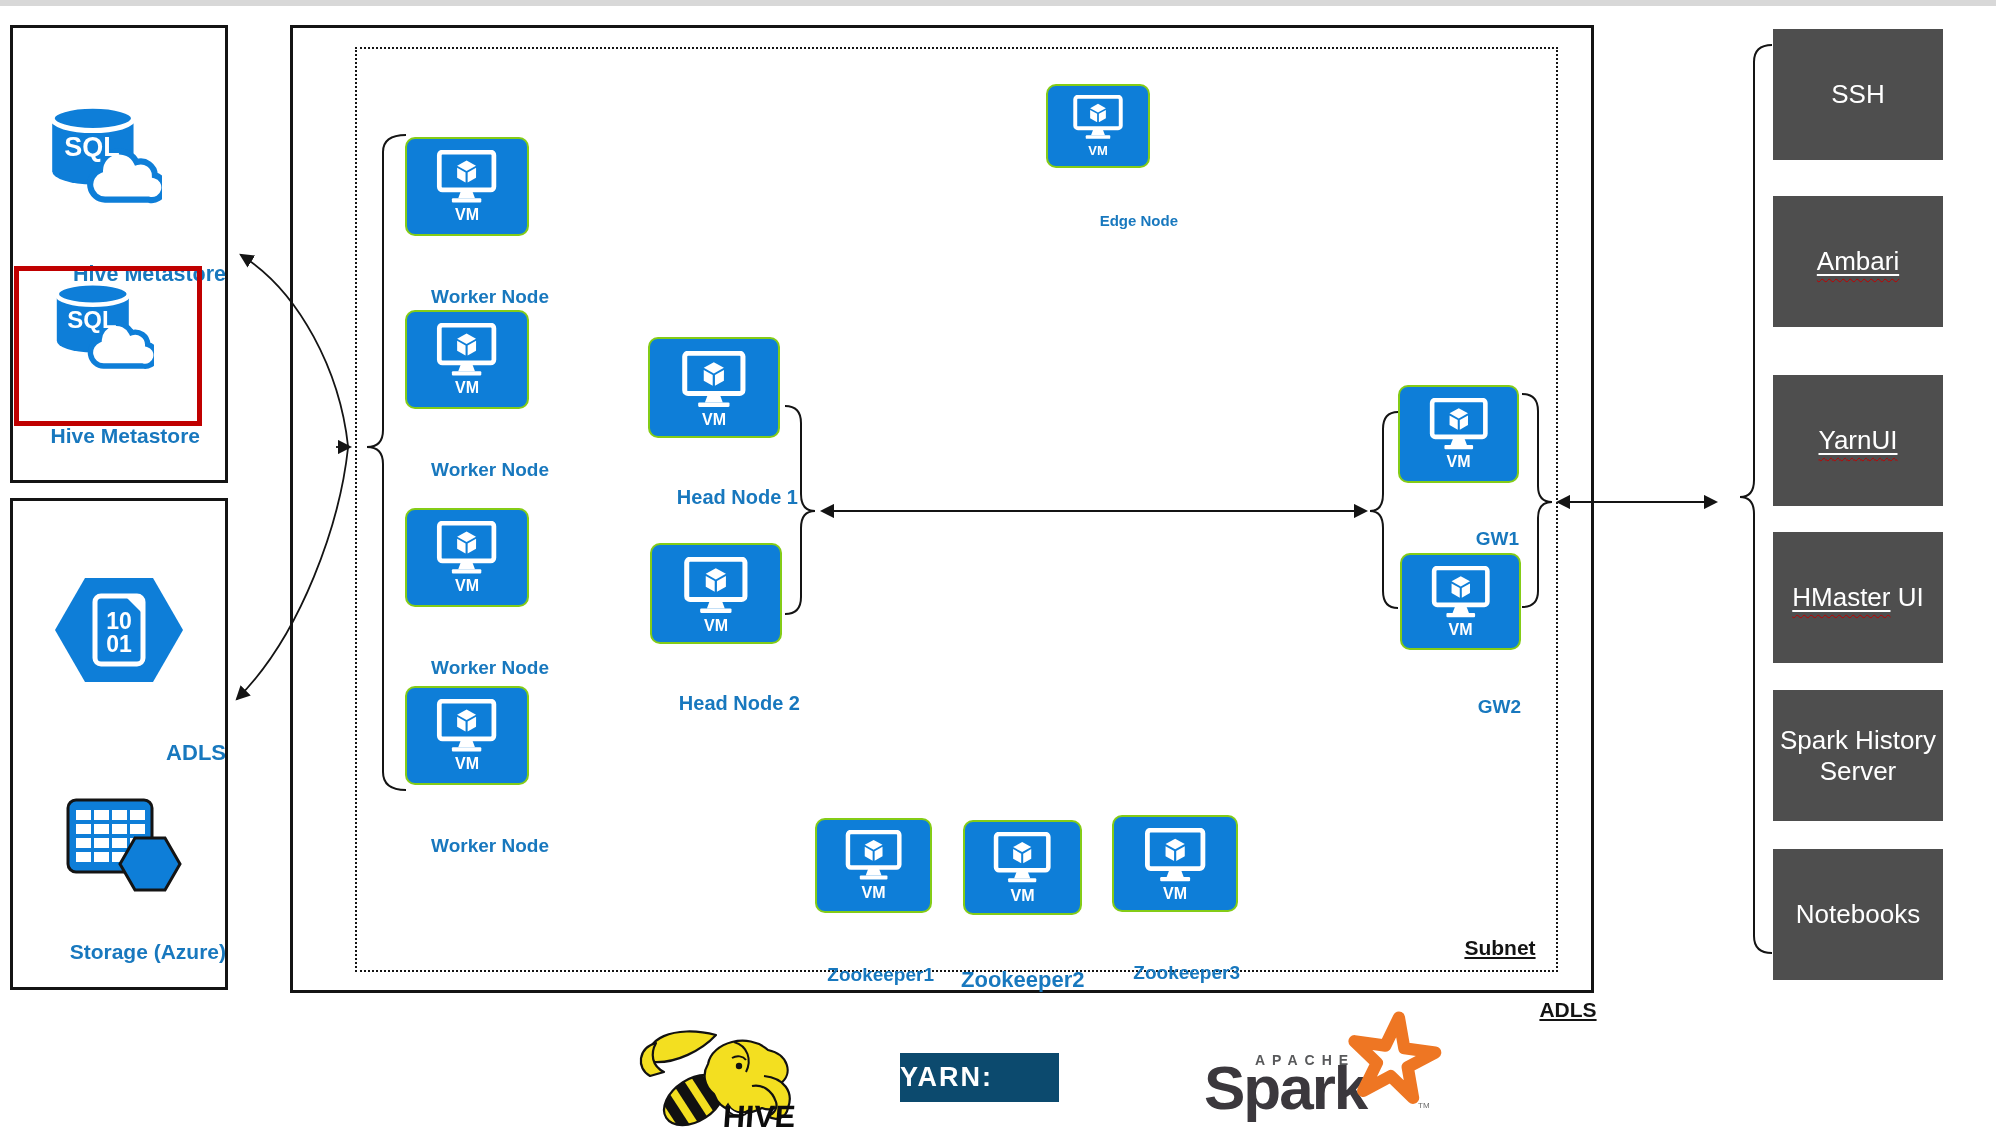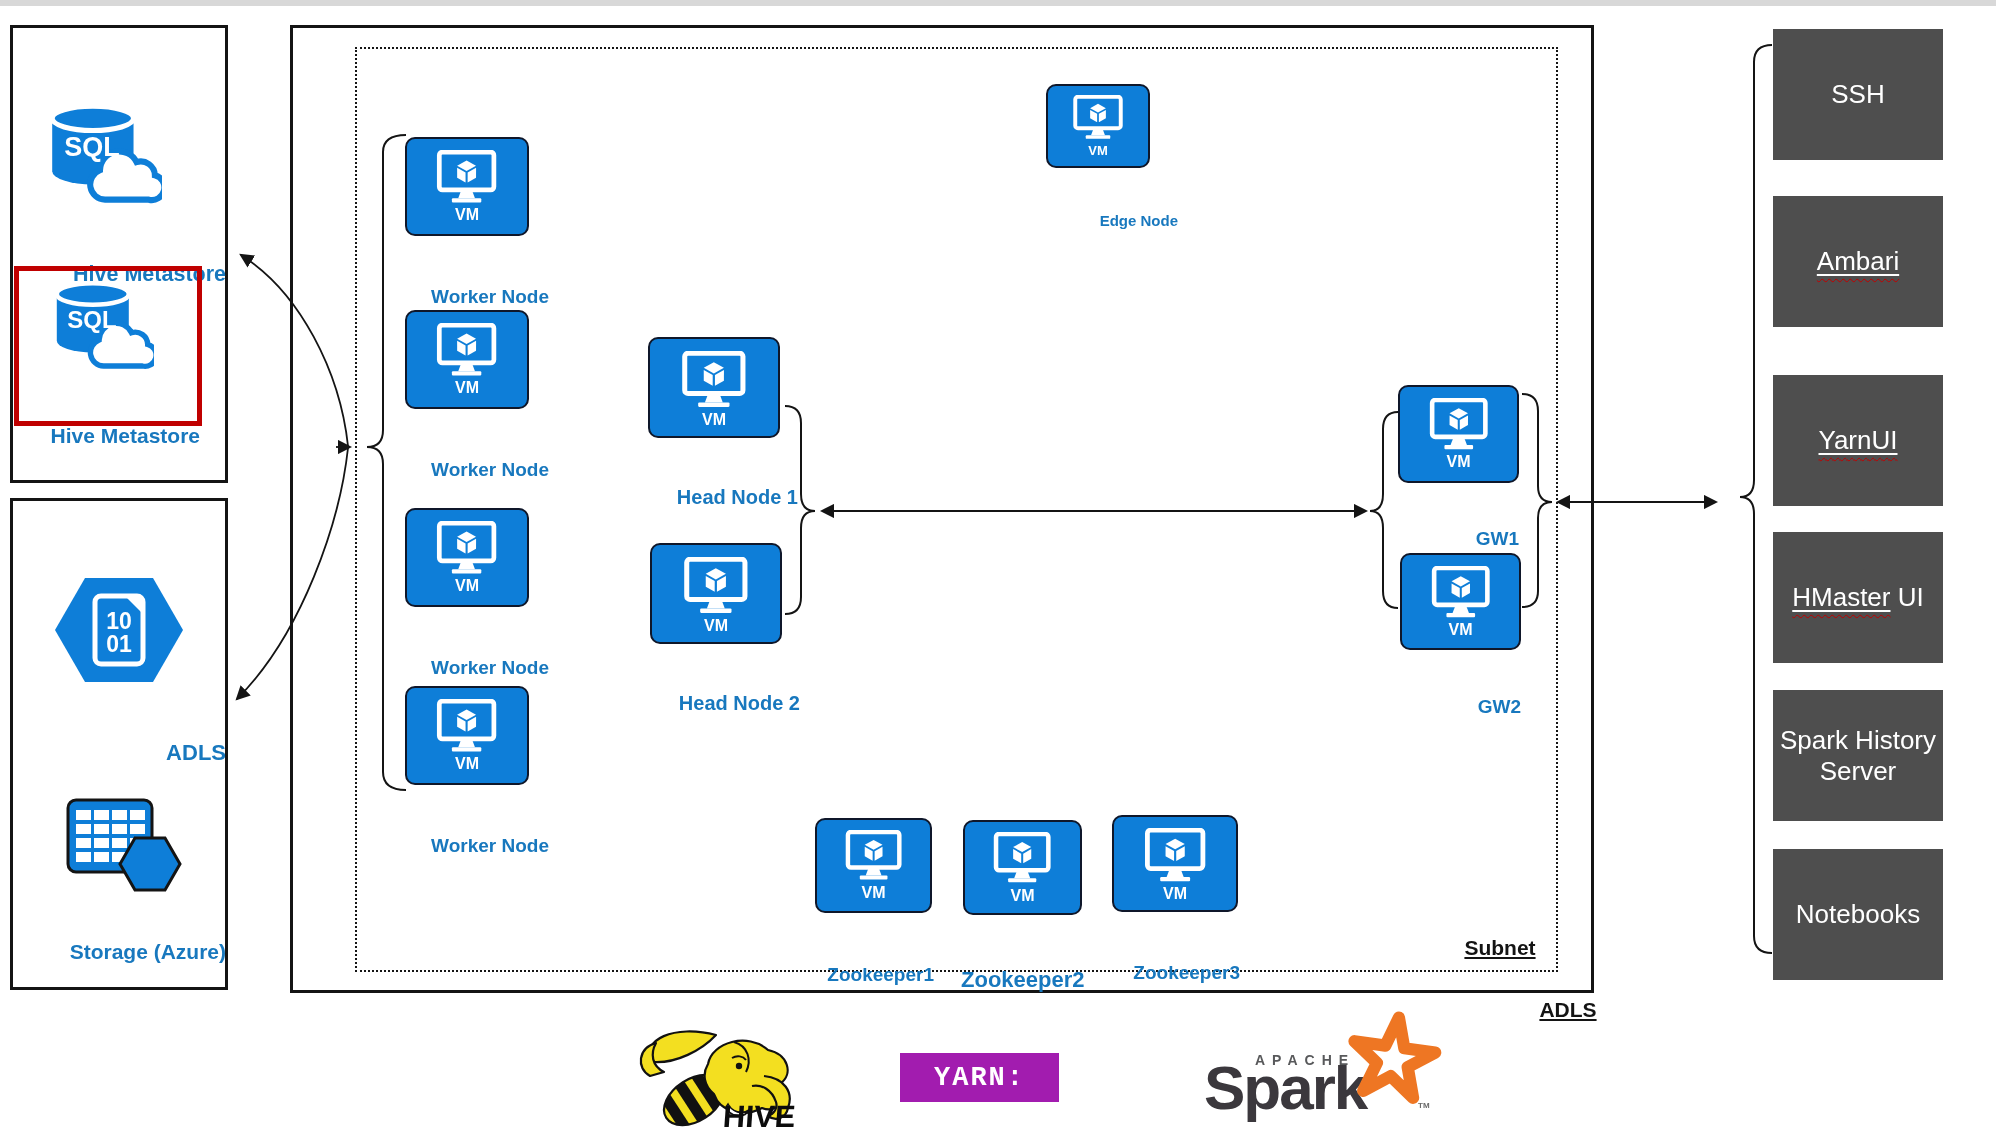--- a/index.html
+++ b/index.html
@@ -4,21 +4,21 @@
 <style>
   html,body{margin:0;padding:0;background:#fff;}
   .canvas{position:relative;width:1996px;height:1136px;background:#fff;overflow:hidden;
           font-family:"Liberation Sans",sans-serif;}
   .strip{position:absolute;left:0;top:0;width:1996px;height:6px;background:#d8d8d8;}
   
   .obox{position:absolute;border:3px solid #141414;background:#fff;box-sizing:border-box;}
   .dottedbox{position:absolute;border:2.5px dotted #141414;box-sizing:border-box;}
   .redbox{position:absolute;border:5px solid #c00000;box-sizing:border-box;}
   
-  .tile{position:absolute;background:#0e7ed8;border:2px solid #0f172a;border-radius:10px;
+  .tile{position:absolute;background:#0e7ed8;border:2px solid #84cc16;border-radius:10px;
         box-sizing:border-box;display:flex;flex-direction:column;align-items:center;}
   .tile svg{width:56%;margin-top:9%;}
   .vmtxt{color:#fff;font-weight:700;font-size:16px;line-height:1;margin-top:3px;}
   .sm .vmtxt{font-size:13px;}
   
   .blab{position:absolute;color:#1878be;font-weight:600;text-align:right;line-height:1.15;margin-top:38px;}
   
   .ep{position:absolute;left:1773px;width:170px;height:131px;background:#4e4e4e;color:#fff;
       font-size:26px;display:flex;align-items:center;justify-content:center;text-align:center;
       line-height:1.18;padding:0 6px;box-sizing:border-box;}
@@ -30,26 +30,26 @@
   .overtxt{position:absolute;color:#fff;font-weight:700;text-align:center;line-height:1;}
   
   .netlab{position:absolute;color:#141414;font-weight:600;text-decoration:underline;
           text-align:center;font-size:21px;}
   
   .overlay{position:absolute;left:0;top:0;width:1996px;height:1136px;pointer-events:none;}
   
   .hivelogo{position:absolute;}
   .hivetext{position:absolute;color:#0c0c0c;font-weight:900;font-size:31px;letter-spacing:0;
             transform:skewX(-4deg);}
-  .yarnbox{position:absolute;background:#a21caf;display:flex;align-items:center;justify-content:center;font-family:Liberation Mono, monospace;}
+  .yarnbox{position:absolute;background:#0c4a6e;display:flex;align-items:center;}
   .yarntext{color:#fff;font-weight:800;font-size:27px;letter-spacing:2px;}
   .sparkwrap{position:absolute;}
   .apachetext{position:absolute;color:#58595b;font-weight:700;font-size:14px;letter-spacing:7px;}
   .sparkword{position:absolute;color:#3b383d;font-weight:700;font-size:62px;letter-spacing:-2px;line-height:1;}
-  .tmtext{position:absolute;color:#6a6a6a;font-weight:700;font-size:8px;}
+  .tmtext{position:absolute;color:#6a6a6a;font-weight:400;font-size:8px;}
 </style>
 </head>
 <body>
 
 <svg width="0" height="0" style="position:absolute">
   <defs>
     <symbol id="sym-monitor" viewBox="0 0 64 52">
       <rect x="6" y="2" width="52" height="36" rx="3" fill="none" stroke="#fff" stroke-width="4.5"></rect>
       <polygon points="32,10 41,15 32,20 23,15" fill="#fff"></polygon>
       <polygon points="23,17 31,21.5 31,31 23,26.5" fill="#fff"></polygon>

